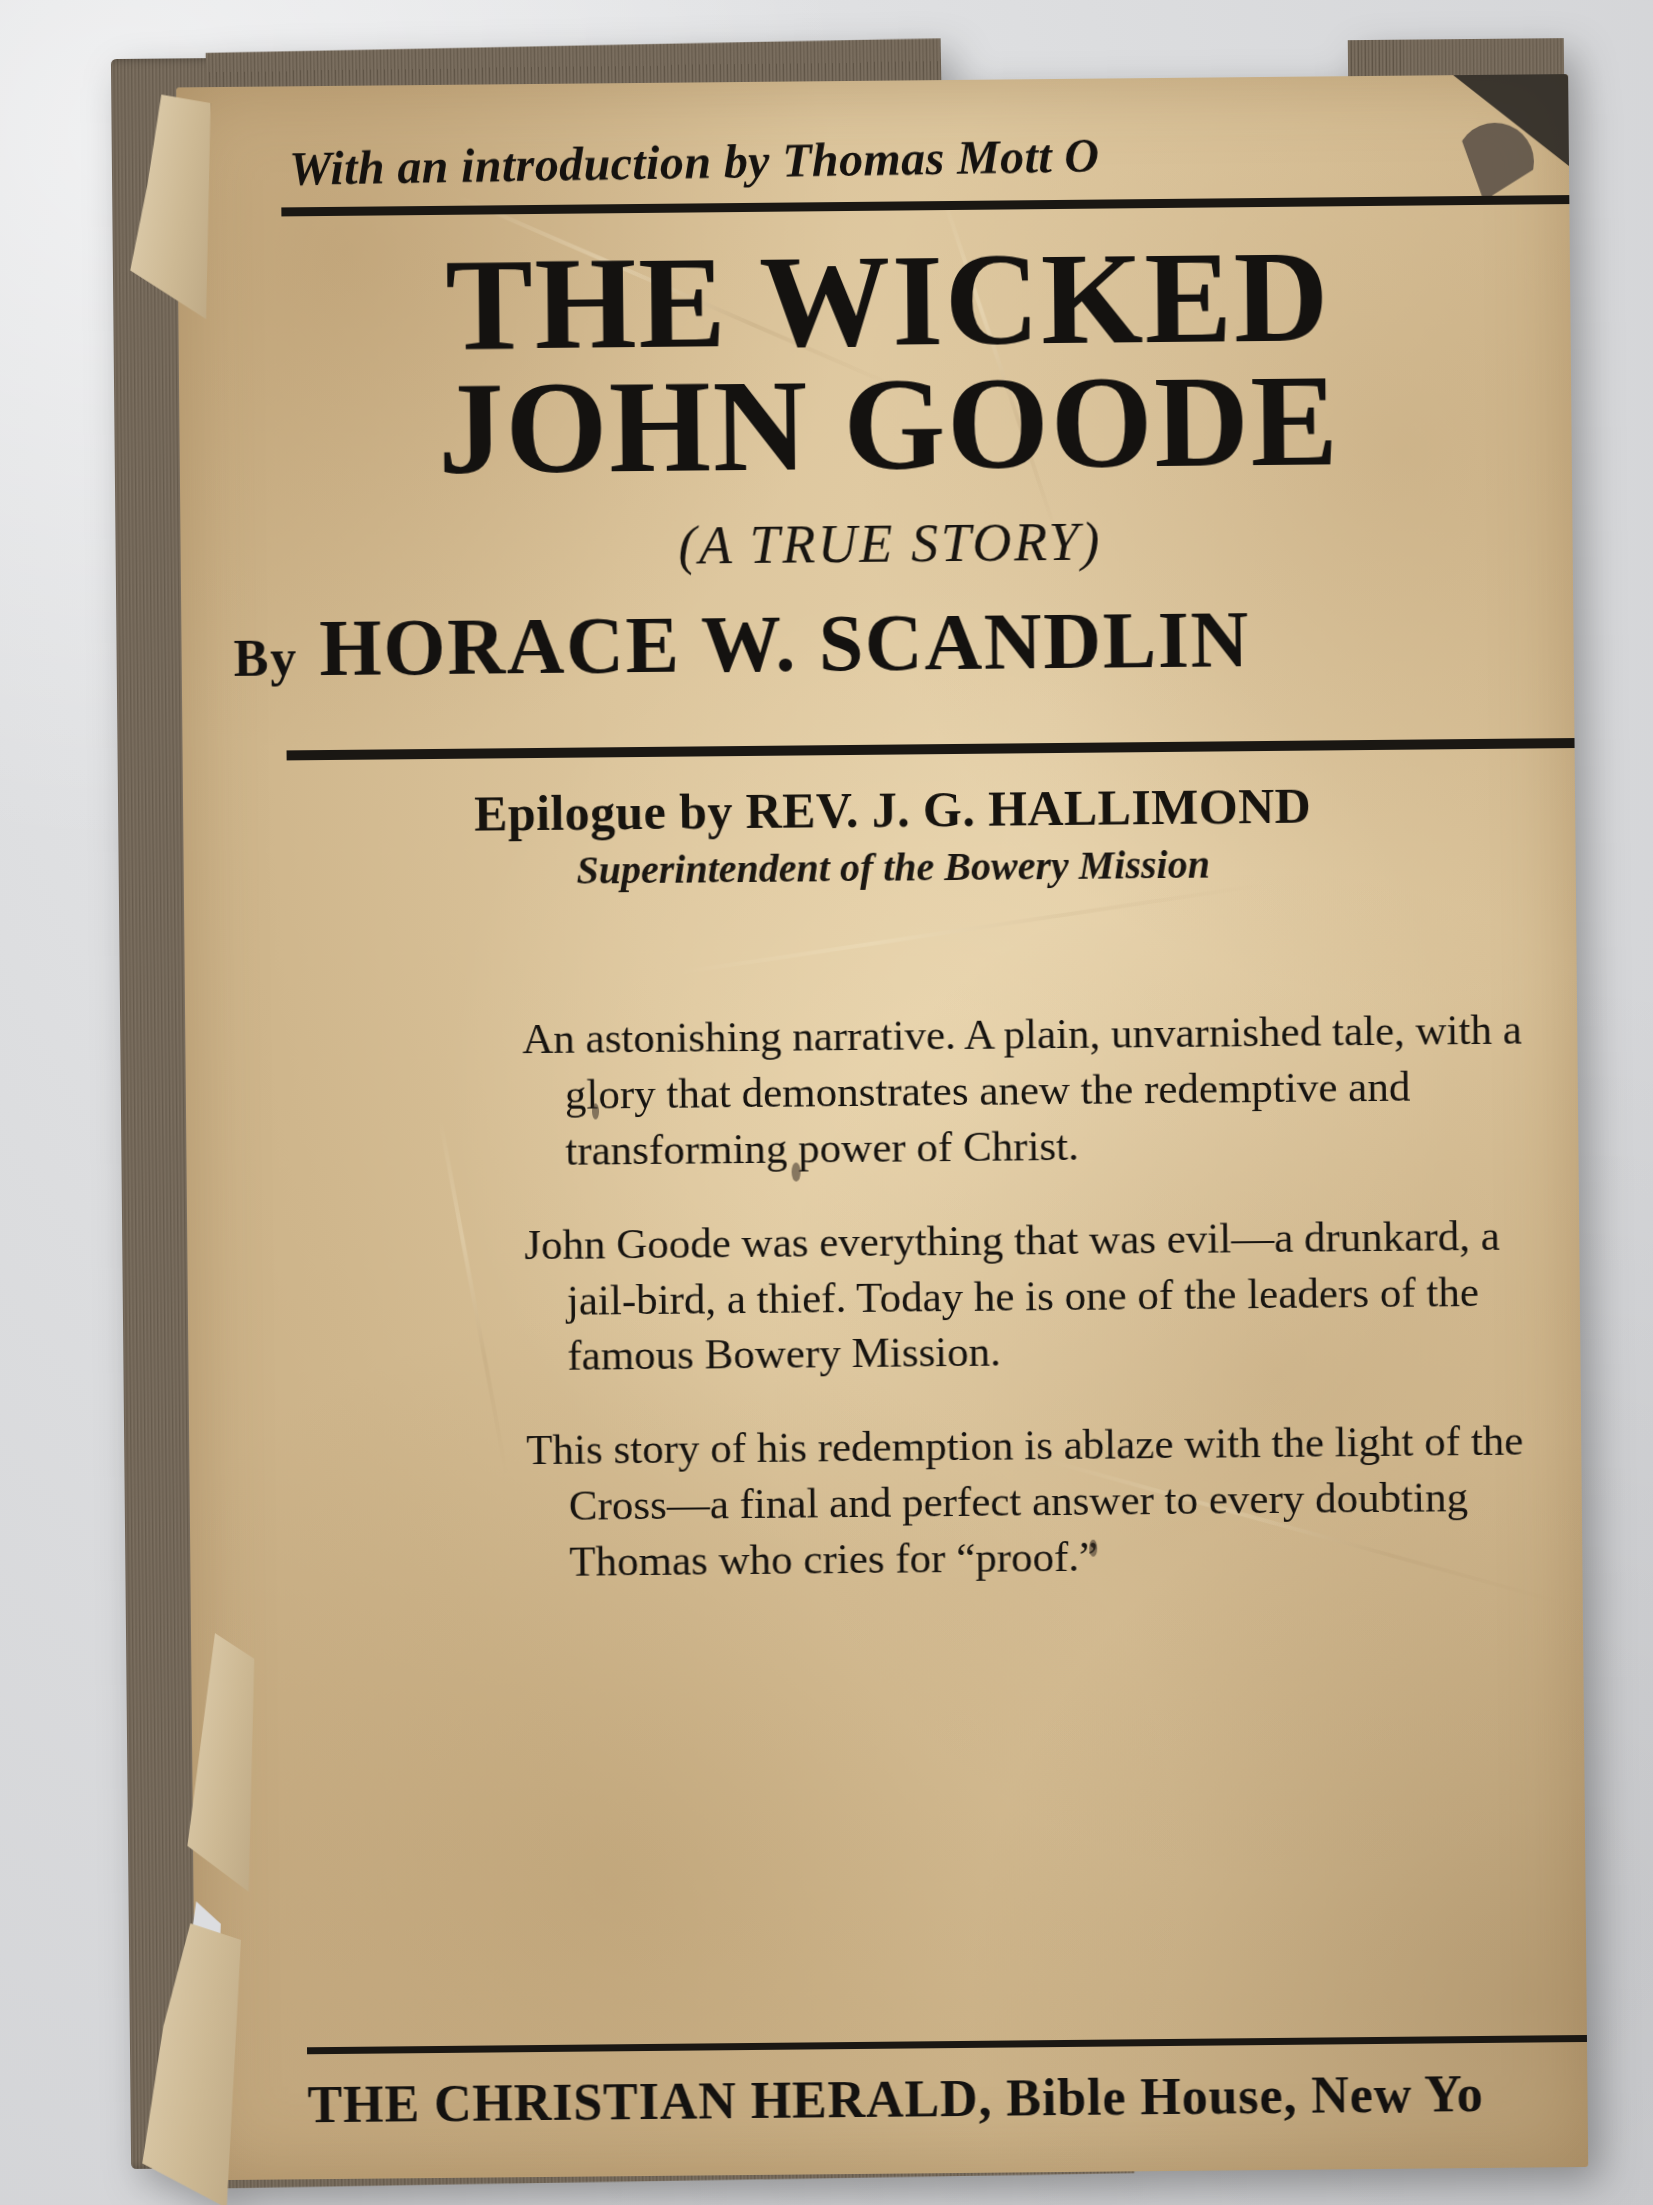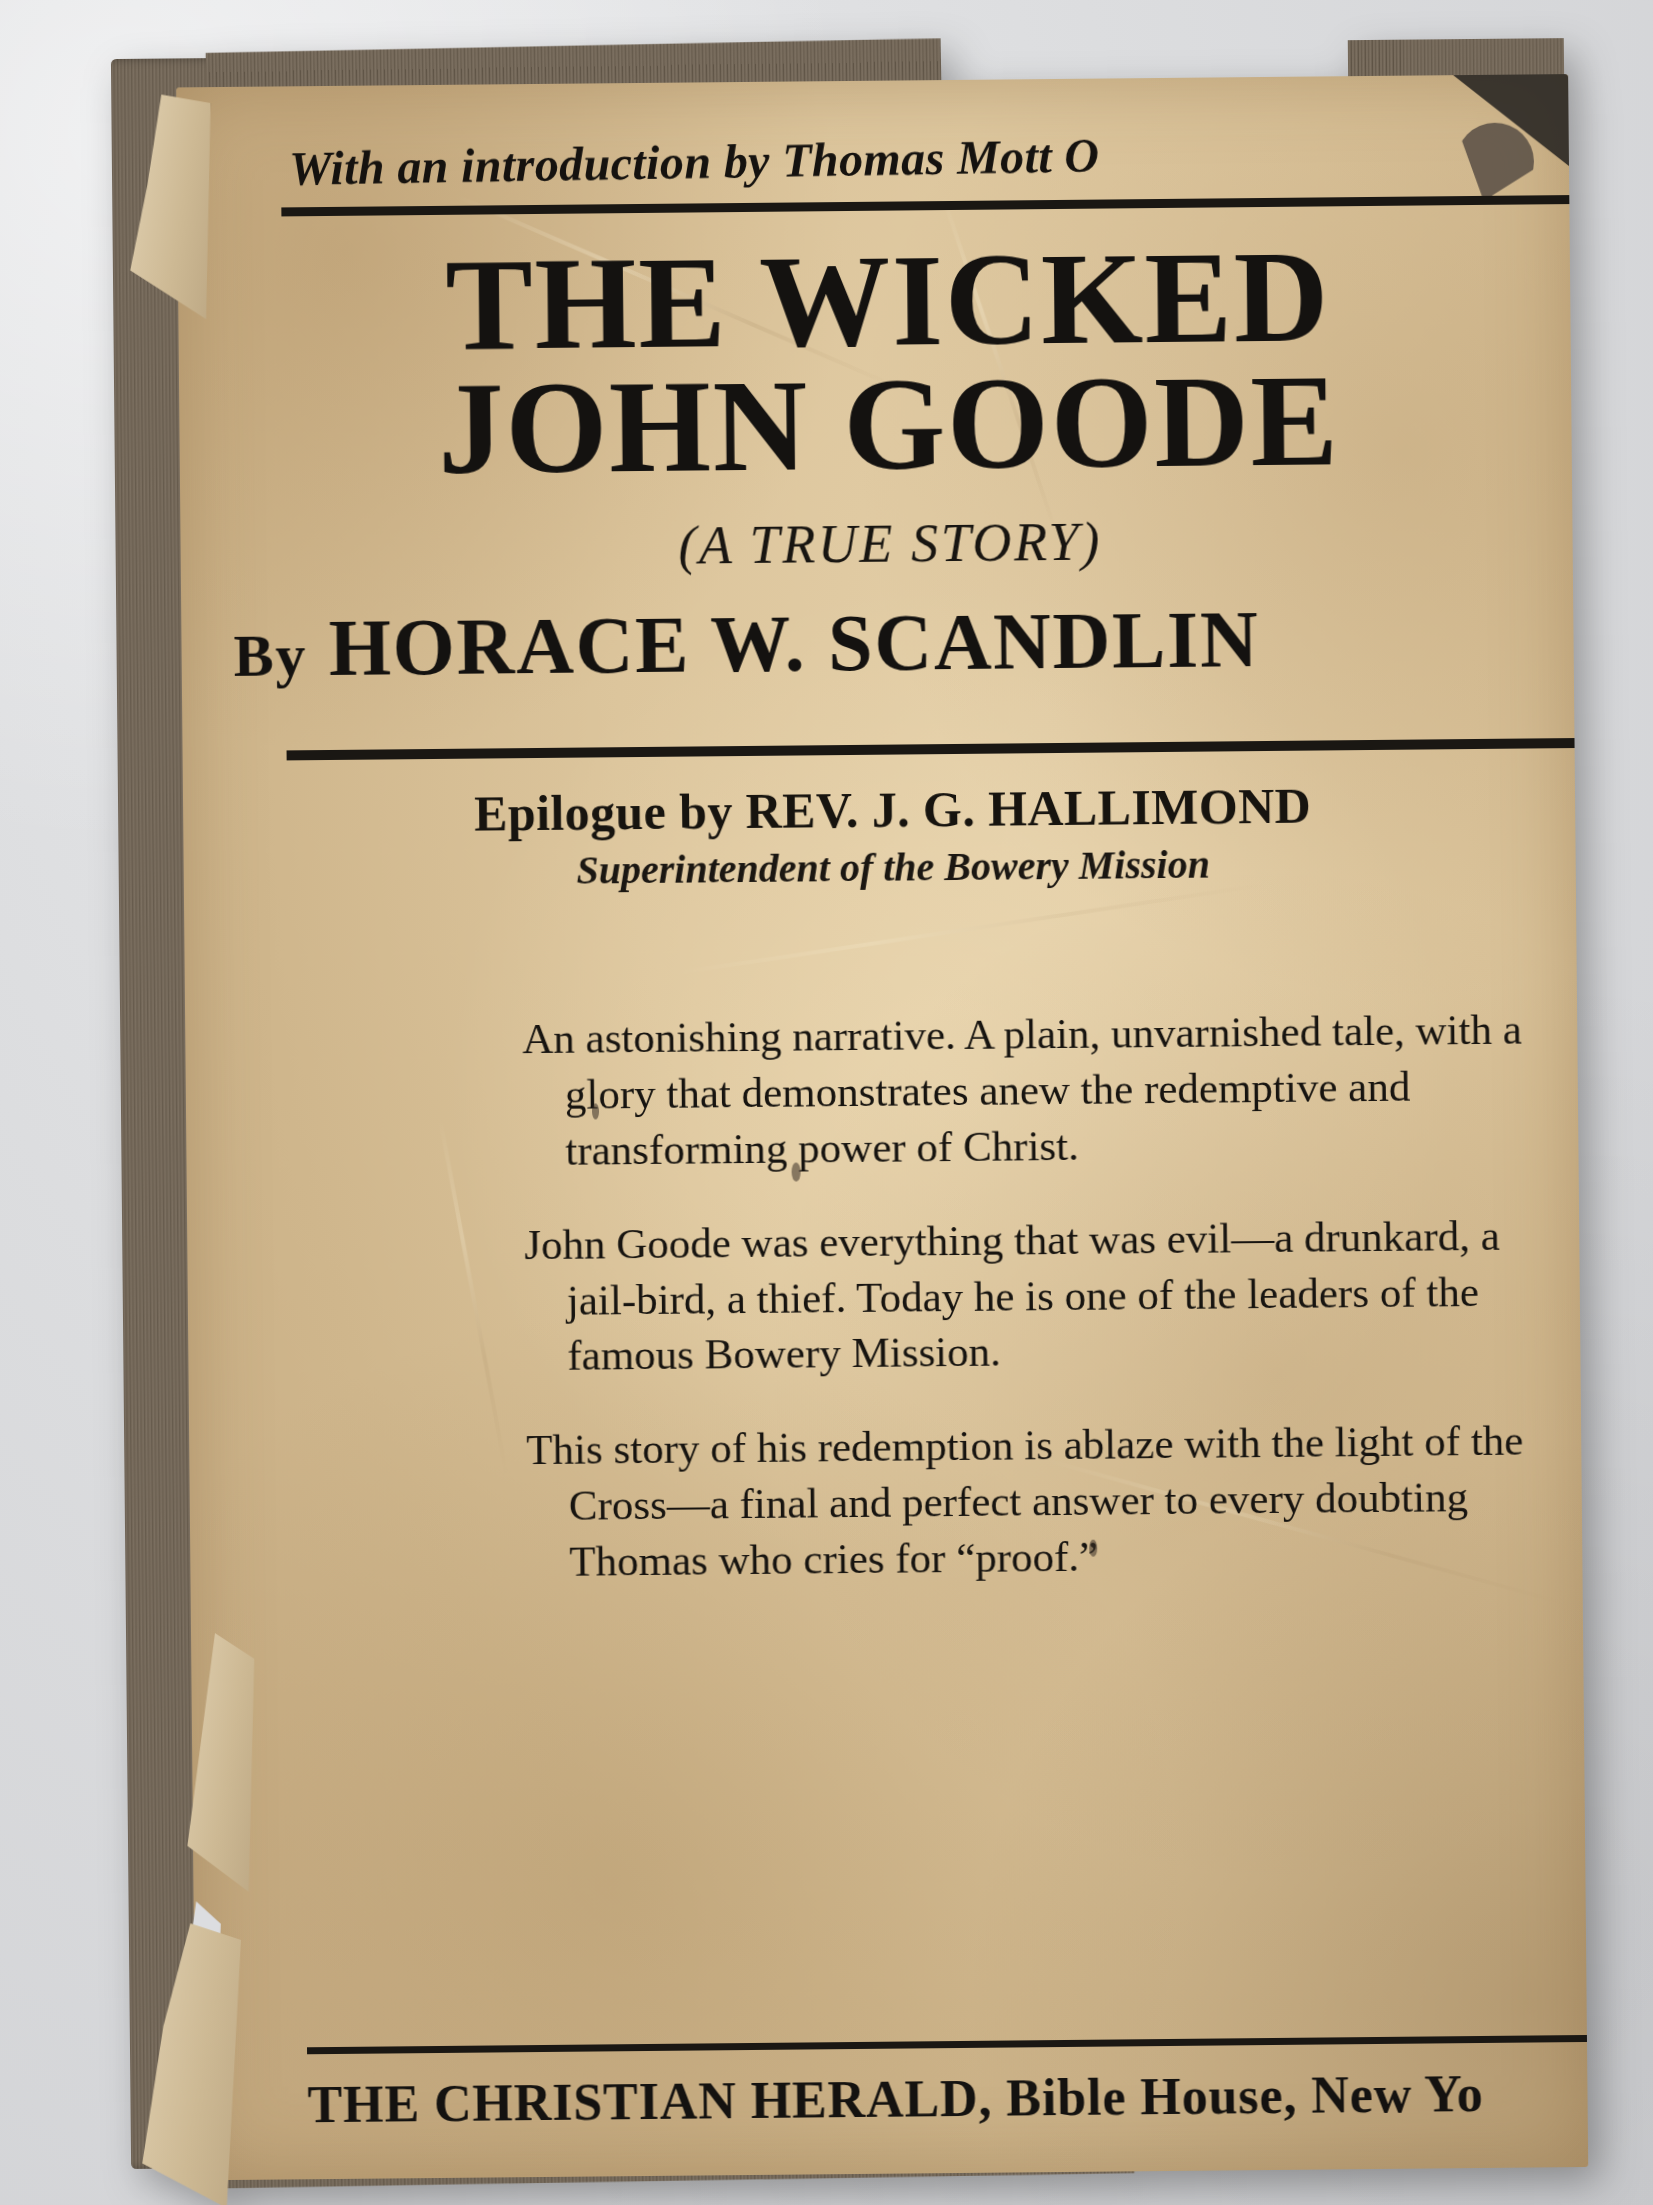--- a/index.html
+++ b/index.html
@@ -216,21 +216,21 @@
     position:absolute;
     left: 52px; top: 517px;
     width: 1349px;
     font-size: 80px;
     font-weight: bold;
     letter-spacing: 1.7px;
     color:#141210;
     white-space: nowrap;
     overflow: hidden;
   }
-  .author .small { font-size: 60px; }
+  .author .small { font-size: 52px; }
 
   .epilogue {
     position:absolute;
     left: 35px; top: 700px;
     width: 1349px;
     text-align:center;
     font-size: 50px;
     font-weight: bold;
     letter-spacing: 0.4px;
     color:#17140f;

